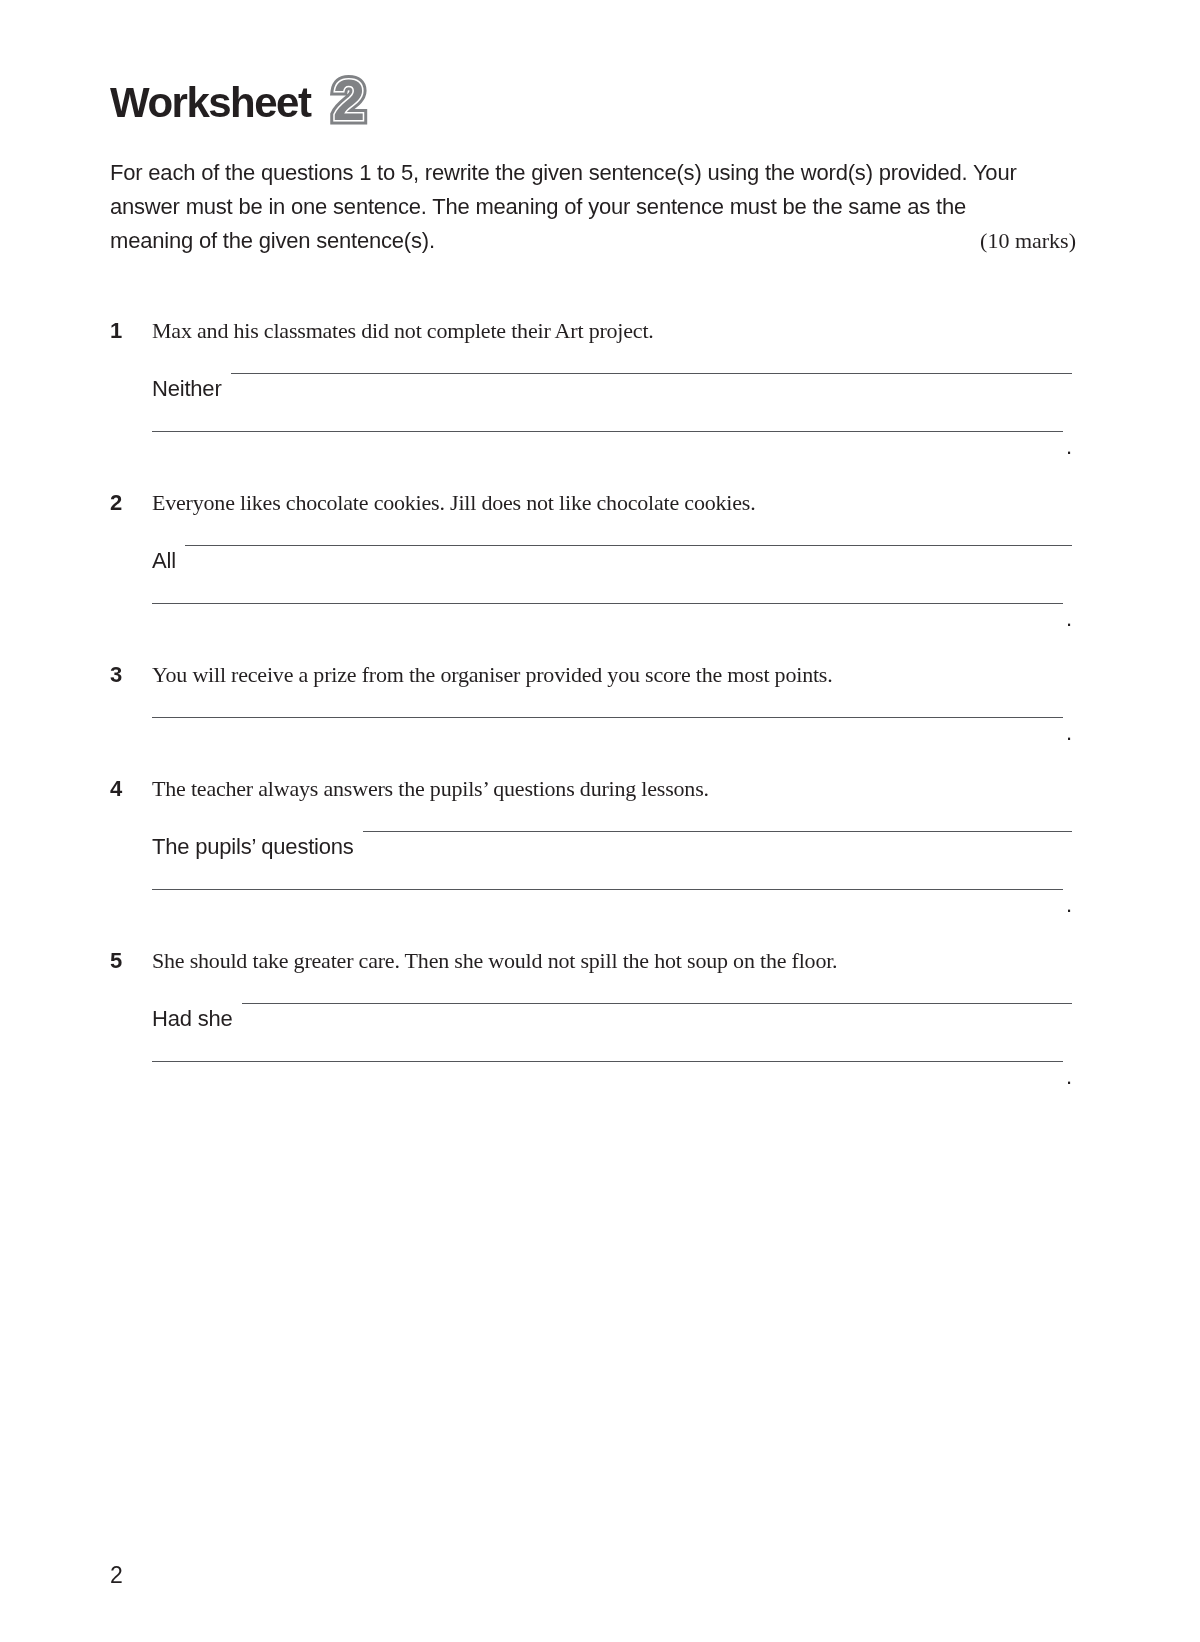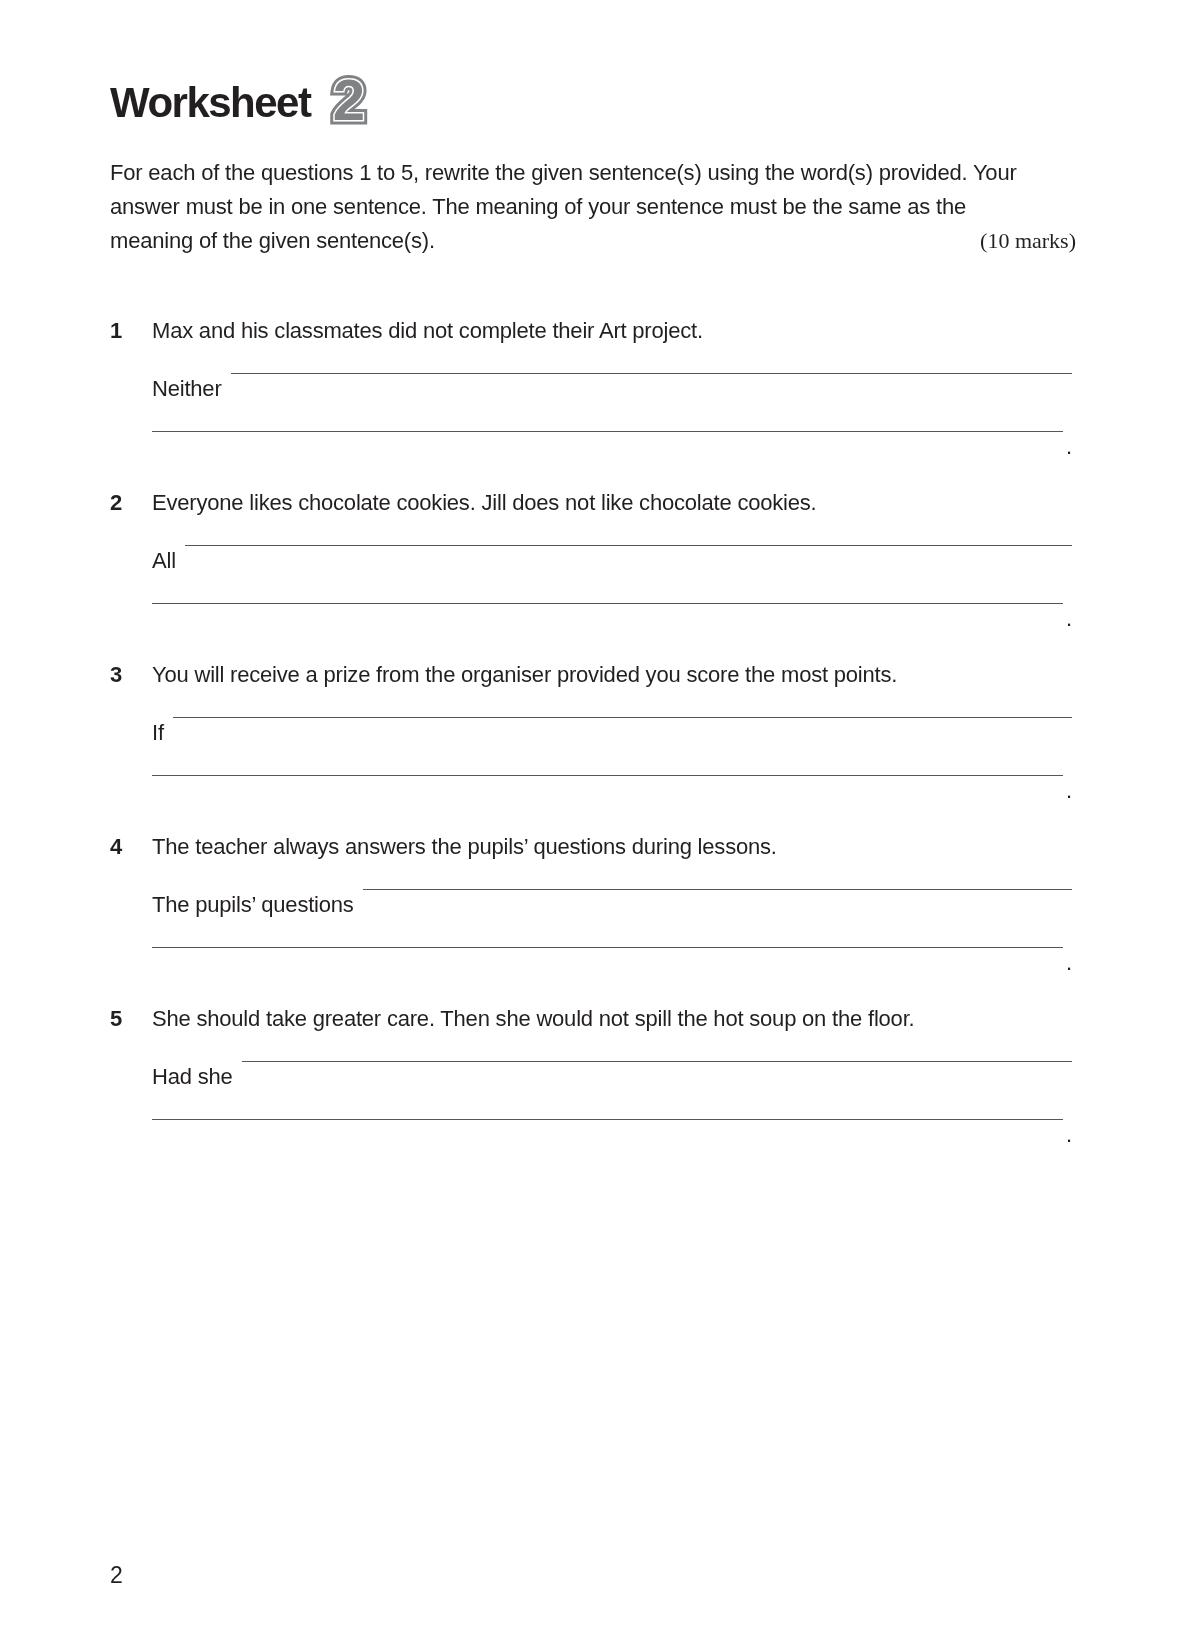--- a/index.html
+++ b/index.html
@@ -59,20 +59,21 @@
     line-height: 34px;
   }
   .q-num {
     flex: none;
     width: 42px;
     font-weight: bold;
   }
   .q-sentence {
     flex: 1;
     letter-spacing: -0.2px;
+    font-family: Liberation Serif, serif;
   }
   .answer-row {
     display: flex;
     margin-left: 42px;
     margin-top: 24px;
     height: 34px;
     font-size: 22px;
     line-height: 34px;
   }
   .answer-prefix {
@@ -146,24 +147,20 @@
         <span class="rule"></span>
         <span class="line-end">.</span>
       </div>
     </div>
 
     <div class="question">
       <div class="q-row">
         <span class="q-num">3</span>
         <span class="q-sentence">You will receive a prize from the organiser provided you score the most points.</span>
       </div>
-      <div class="answer-row">
-        <span class="answer-prefix">If</span>
-        <span class="rule"></span>
-      </div>
       <div class="answer-row second">
         <span class="rule"></span>
         <span class="line-end">.</span>
       </div>
     </div>
 
     <div class="question">
       <div class="q-row">
         <span class="q-num">4</span>
         <span class="q-sentence">The teacher always answers the pupils’ questions during lessons.</span>

